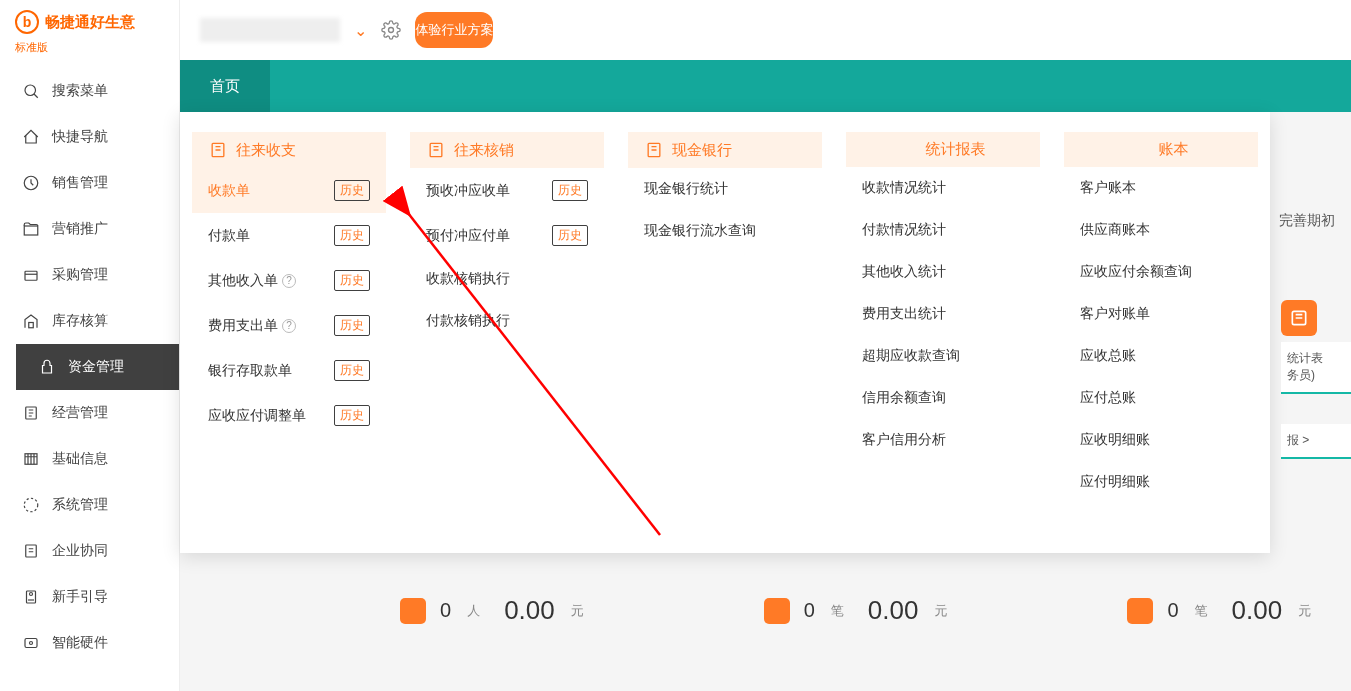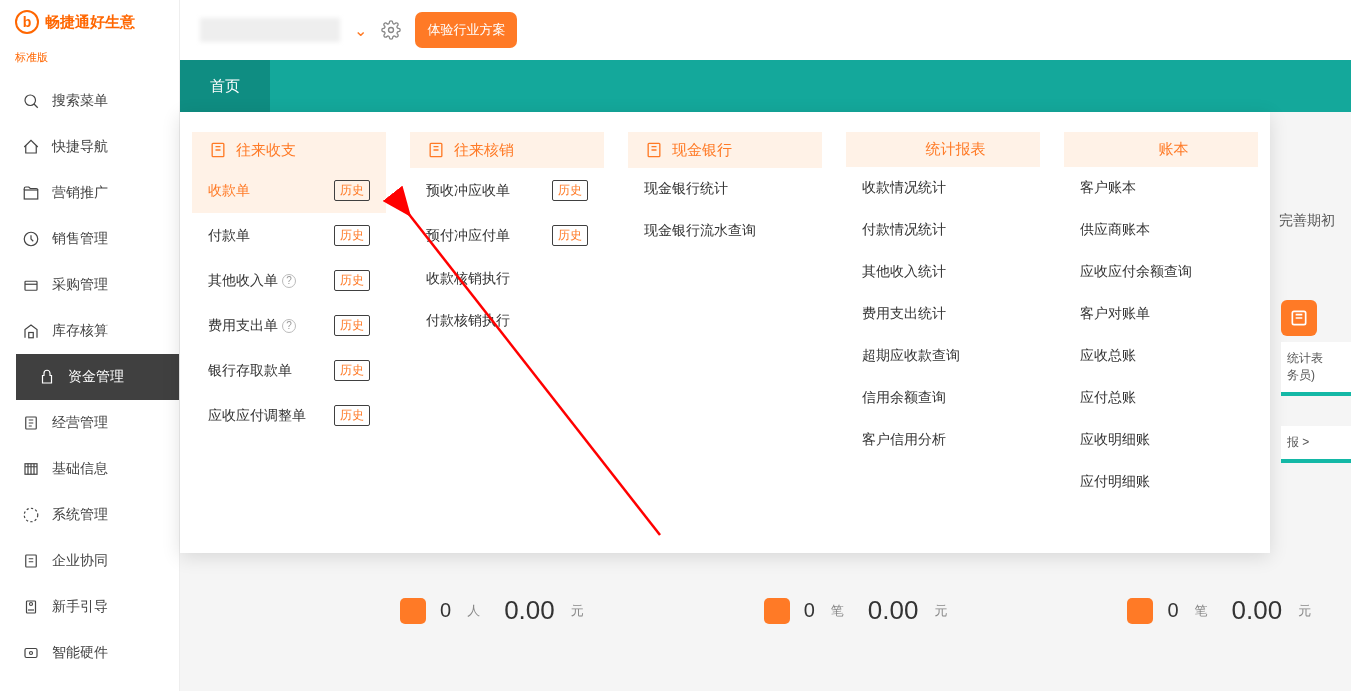--- a/index.html
+++ b/index.html
@@ -6,34 +6,34 @@
     body { font-family: "Microsoft YaHei", Arial, sans-serif; font-size: 14px; color: #333; background: #f5f5f5; width: 1351px; height: 691px; overflow: hidden; position: relative; }
 
     .layout { display: flex; height: 100%; }
     .sidebar { width: 180px; background: #fff; border-right: 1px solid #eee; flex-shrink: 0; }
     .main { flex: 1; position: relative; }
 
     .logo-area { padding: 10px 15px 5px; }
     .logo-line1 { display: flex; align-items: center; gap: 6px; }
     .logo-b { width: 24px; height: 24px; border: 2px solid #ff6600; border-radius: 50%; display: inline-flex; align-items: center; justify-content: center; color: #ff6600; font-weight: bold; font-size: 14px; }
     .logo-text { color: #ff6600; font-size: 15px; font-weight: 600; }
-    .logo-sub { color: #ff6600; font-size: 11px; margin-top: 16px; }
+    .logo-sub { color: #ff6600; font-size: 11px; margin-top: 6px; }
 
     .nav { list-style: none; margin-top: 8px; }
     .nav li { display: flex; align-items: center; gap: 12px; padding: 14px 22px; color: #444; cursor: pointer; font-size: 14px; }
     .nav li.active { background: #404040; color: #fff; margin-left: 16px; }
     .nav li .nav-icon { width: 18px; height: 18px; display: inline-flex; align-items: center; justify-content: center; color: inherit; }
     .nav li .nav-icon svg { width: 18px; height: 18px; stroke: currentColor; fill: none; stroke-width: 1.6; }
 
     .header { height: 60px; background: #fff; display: flex; align-items: center; padding: 0 20px; gap: 14px; }
     .org-name { background: #eee; filter: blur(2px); width: 140px; height: 24px; }
     .caret { color: #ff7a26; font-size: 16px; }
     .gear { width: 20px; height: 20px; color: #888; }
     .gear svg { width: 20px; height: 20px; stroke: currentColor; fill: none; stroke-width: 1.6; }
-    .btn-primary { background: #ff7a26; color: #fff; border: none; padding: 9px 12px; border-radius: 7px; font-size: 13px; cursor: pointer; }
+    .btn-primary { background: #ff7a26; color: #fff; border: none; padding: 9px 0; border-radius: 12px; font-size: 13px; cursor: pointer; }
 
     .tab-strip { background: #14a89b; height: 52px; display: flex; align-items: stretch; }
     .tab { padding: 0 30px; display: flex; align-items: center; color: #fff; font-size: 15px; cursor: pointer; }
     .tab.active { background: #0f8d82; }
 
     .mega-menu { position: absolute; left: 180px; top: 112px; width: 1090px; background: #fff; box-shadow: 0 4px 18px rgba(0,0,0,0.12); padding: 20px 0 50px; display: flex; z-index: 20; }
     .mega-col { flex: 1; padding: 0 12px; }
     .col-head { display: flex; align-items: center; gap: 8px; background: #fff2e7; padding: 8px 16px; color: #ff7a26; font-size: 15px; font-weight: 500; }
     .col-head.icon-head .head-icon { width: 20px; height: 20px; }
     .col-head.center { justify-content: center; padding-left: 41px; }
@@ -41,21 +41,21 @@
     .col-items { list-style: none; }
     .col-item { display: flex; align-items: center; justify-content: space-between; padding: 12px 16px; font-size: 14px; color: #333; cursor: pointer; }
     .col-item.highlight { background: #fff2e7; color: #ff7a26; }
     .col-item .item-left { display: flex; align-items: center; gap: 4px; }
     .qmark { display: inline-flex; width: 14px; height: 14px; border: 1px solid #bbb; border-radius: 50%; align-items: center; justify-content: center; font-size: 10px; color: #999; }
     .hist { border: 1px solid #404040; color: #ff7a26; font-size: 12px; padding: 1px 5px; border-radius: 2px; }
 
     .red-arrow { position: absolute; left: 380px; top: 185px; z-index: 30; pointer-events: none; }
 
     .right-float { position: absolute; right: 0; top: 300px; width: 70px; z-index: 25; }
-    .float-item { background: #fff; padding: 8px 6px; font-size: 12px; color: #555; border-bottom: 4px solid #14b8a6; text-align: left; }
+    .float-item { background: #fff; padding: 8px 6px; font-size: 12px; color: #555; border-bottom: 2px solid #14b8a6; text-align: left; }
     .float-block-orange { width: 36px; height: 36px; background: #ff7a26; border-radius: 6px; margin: 0 0 6px 0; display: flex; align-items: center; justify-content: center; }
     .float-block-orange svg { width: 20px; height: 20px; stroke: #fff; fill: none; stroke-width: 2; }
     .right-peek { position: absolute; right: 16px; top: 210px; font-size: 14px; color: #555; }
 
     .bottom-cards { position: absolute; left: 220px; top: 595px; display: flex; gap: 180px; z-index: 5; }
     .bcard { display: flex; align-items: center; gap: 14px; }
     .bicon { width: 26px; height: 26px; background: #ff7a26; border-radius: 5px; display: inline-block; }
     .bqty { font-size: 20px; color: #333; }
     .bunit { font-size: 13px; color: #888; margin-left: 2px; }
     .bamt { font-size: 26px; color: #333; margin-left: 10px; }
@@ -88,34 +88,34 @@
             <svg viewBox="0 0 24 24">
               <path d="M3 12l9-9 9 9"></path>
               <path d="M5 10v10h14V10"></path>
             </svg>
           </span>
           <span>快捷导航</span>
         </li>
         <li>
           <span class="nav-icon">
             <svg viewBox="0 0 24 24">
+              <circle cx="12" cy="12" r="9"></circle>
+              <path d="M12 7v5l3 3"></path>
+            </svg>
+          </span>
+          <span>销售管理</span>
+        </li>
+        <li>
+          <span class="nav-icon">
+            <svg viewBox="0 0 24 24">
               <rect x="3" y="8" width="18" height="12"></rect>
               <path d="M3 8V6a2 2 0 0 1 2-2h4l2 2h8a2 2 0 0 1 2 2v0"></path>
             </svg>
           </span>
           <span>营销推广</span>
-        </li>
-        <li>
-          <span class="nav-icon">
-            <svg viewBox="0 0 24 24">
-              <circle cx="12" cy="12" r="9"></circle>
-              <path d="M12 7v5l3 3"></path>
-            </svg>
-          </span>
-          <span>销售管理</span>
         </li>
         <li>
           <span class="nav-icon">
             <svg viewBox="0 0 24 24">
               <rect x="4" y="7" width="16" height="12" rx="1"></rect>
               <path d="M4 11h16"></path>
             </svg>
           </span>
           <span>采购管理</span>
         </li>

